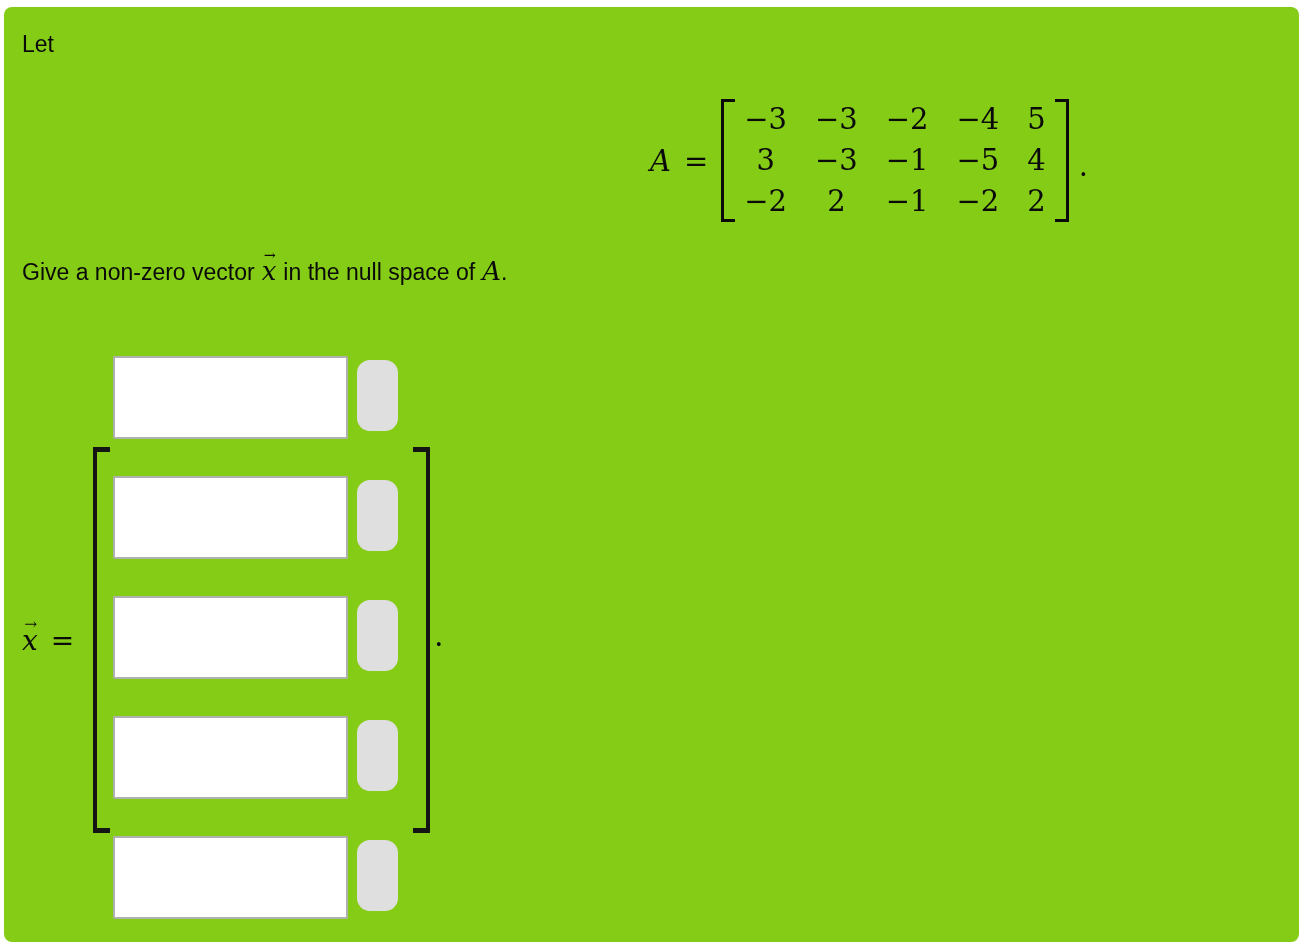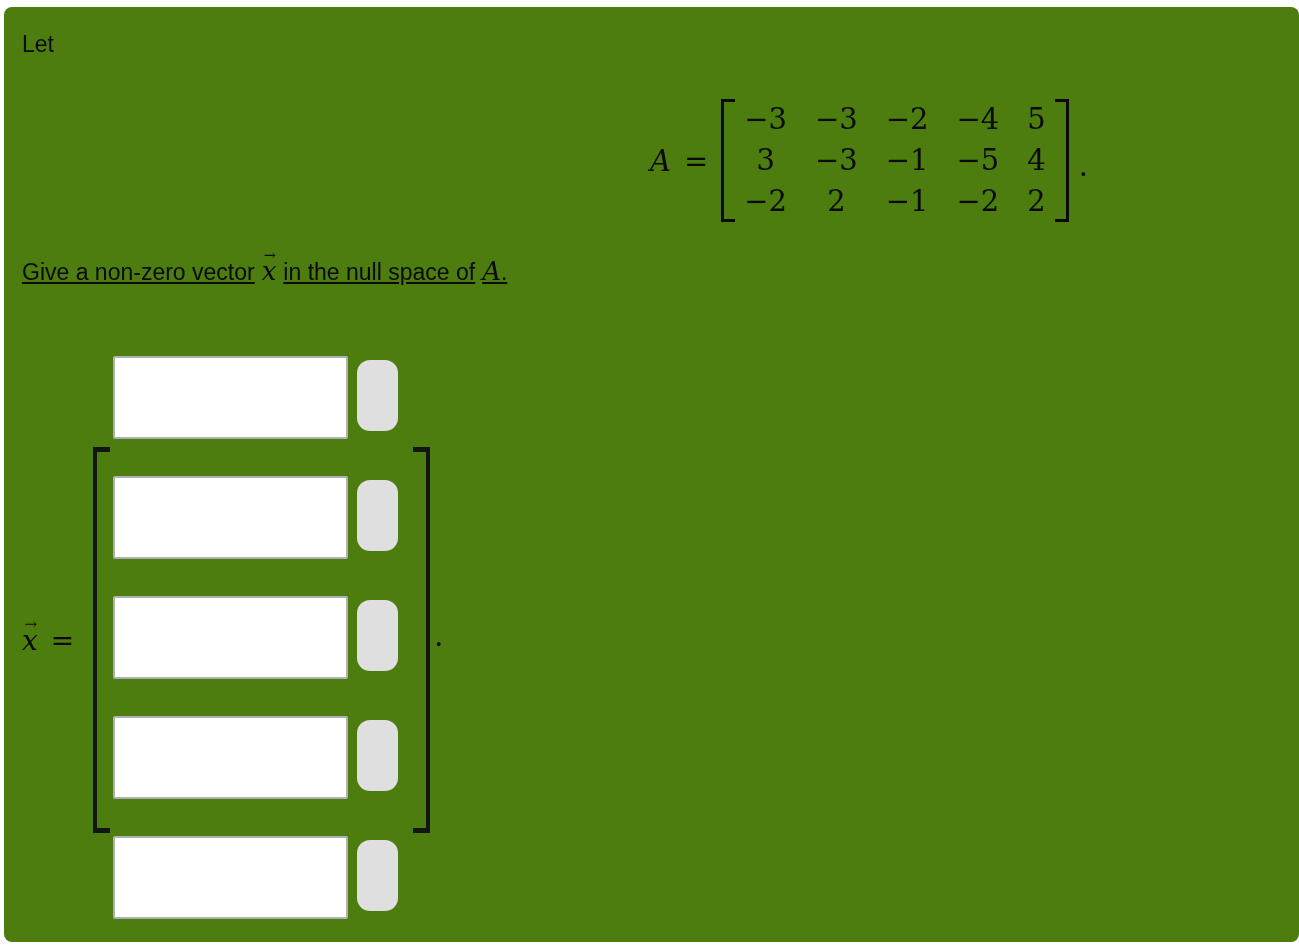--- a/index.html
+++ b/index.html
@@ -5,21 +5,21 @@
   html,body { margin:0; padding:0; }
   body {
     width:1299px; height:946px; position:relative;
     background:#ffffff;
     font-family:"Liberation Sans", sans-serif;
     color:#000000;
     overflow:hidden;
   }
   .panel {
     position:absolute; left:4px; top:7px; width:1295px; height:935px;
-    background:#4d7c0f; border-radius:8px;
+    background:#84cc16; border-radius:8px;
   }
 
   
   .intro {
     position:absolute; left:18px; top:23px;
     font-size:23px; line-height:1.25; color:#0a0a0a;
   }
 
   
   .matrix-eq {
@@ -36,21 +36,21 @@
     display:grid; grid-template-columns:repeat(5, auto);
     column-gap:28px; grid-auto-rows:41px;
     padding:0 9px; align-self:stretch;
   }
   .mcell { text-align:center; line-height:41px; }
   .mperiod { margin-left:10px; margin-top:10px; }
 
   
   .question {
     position:absolute; left:18px; top:249px;
-    font-size:23px; color:#0a0a0a; white-space:nowrap;text-decoration:underline;
+    font-size:23px; color:#0a0a0a; white-space:nowrap;
   }
   .question .mathbit { font-family:"DejaVu Serif", serif; font-style:italic; font-size:26px; }
   .question .vec { margin:0 7px; }
   .question .qA { margin-left:7px; }
 
   
   .vec { position:relative; display:inline-block; font-family:"DejaVu Serif", serif; font-style:italic; }
   .vec .vec-arrow {
     position:absolute; left:55%; transform:translateX(-50%);
     top:-0.60em; font-size:0.55em; font-style:normal; letter-spacing:0;

